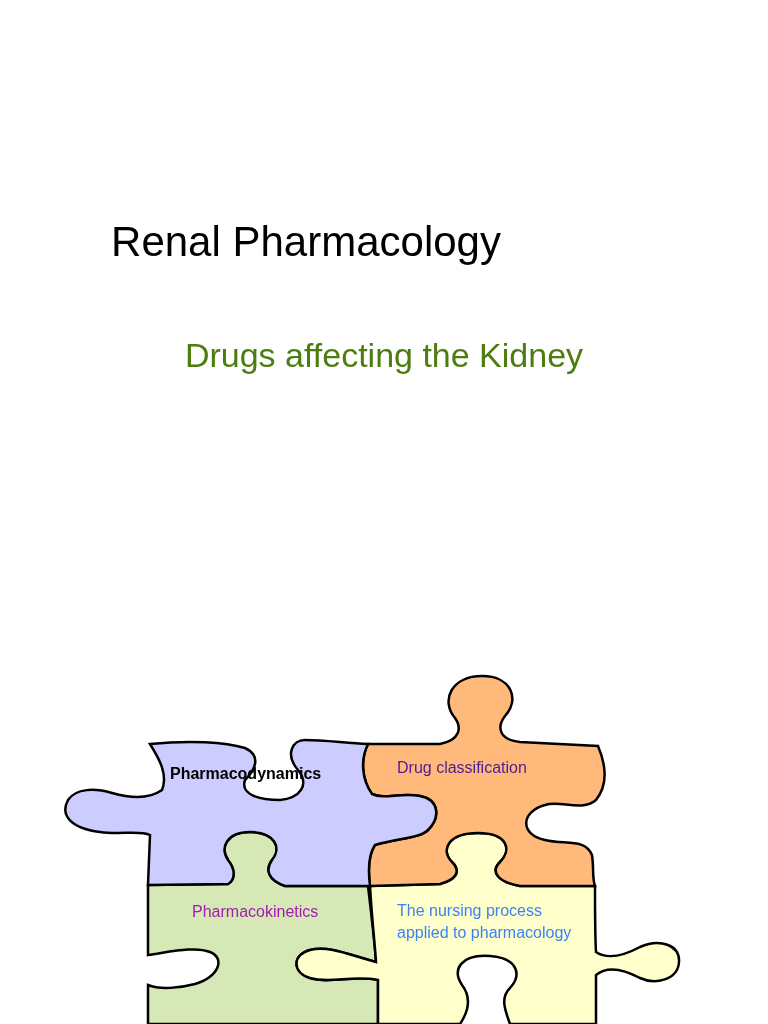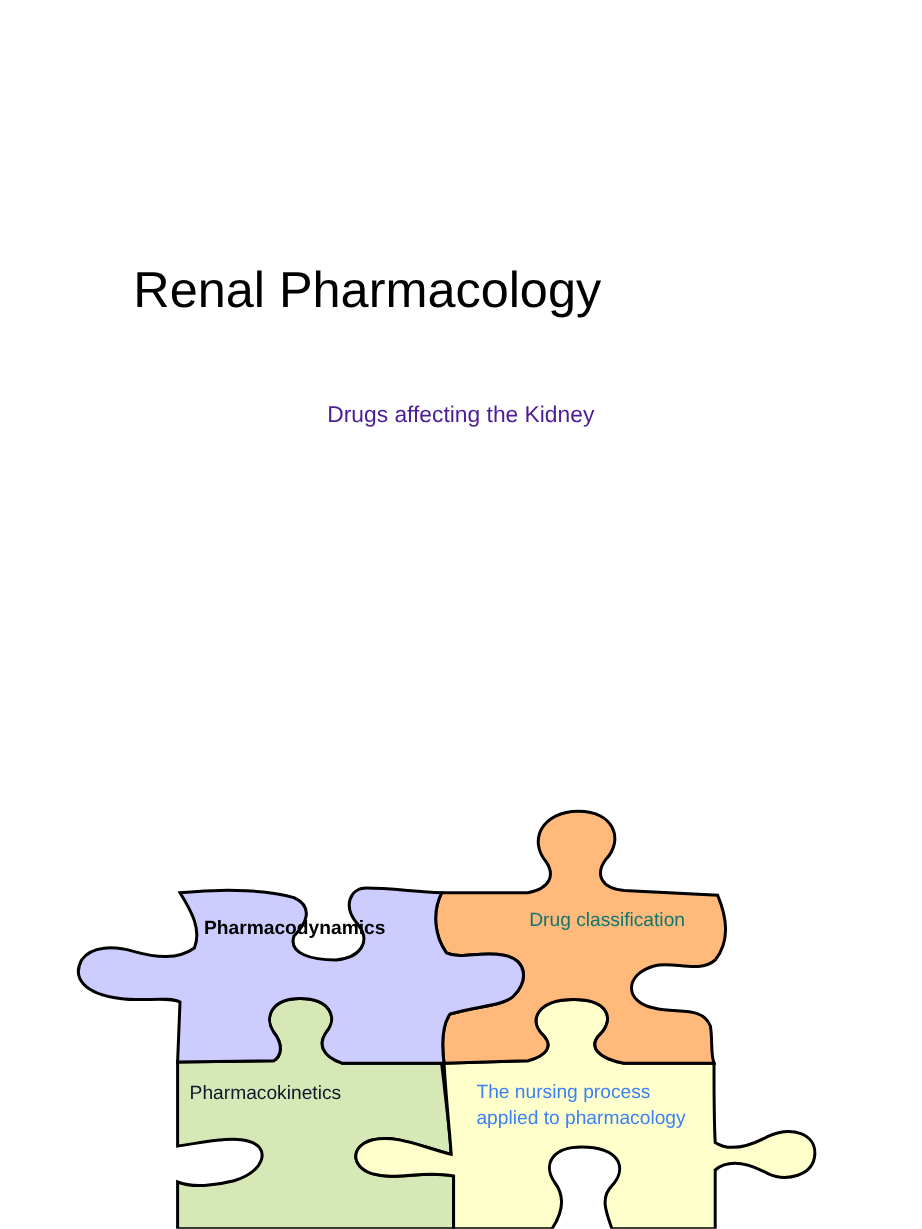--- a/index.html
+++ b/index.html
@@ -1,23 +1,23 @@
 <!DOCTYPE html>
 <html><head>
 <meta charset="utf-8">
 <style>
   html, body { margin:0; padding:0; }
   body { width:768px; height:1024px; background:#ffffff; position:relative; overflow:hidden; font-family:"Liberation Sans", sans-serif; }
   .title { position:absolute; left:0; width:612px; top:218px; text-align:center; font-size:42px; color:#000; }
-  .subtitle { position:absolute; left:0; width:768px; top:336px; text-align:center; font-size:19px; color:#4c1d95; }
+  .subtitle { position:absolute; left:0; width:768px; top:336px; text-align:center; font-size:34px; color:#4d7c0f; }
   svg.puzzle { position:absolute; left:0; top:0; }
   .lbl { position:absolute; font-size:16px; line-height:22px; }
   .lbl-pd { left:170px; top:763px; width:170px; font-weight:bold; color:#000; word-break:break-all; }
-  .lbl-dc { left:397px; top:757px; color:#0f766e;margin-left:44px; }
-  .lbl-pk { left:158px; top:901px; color:#0f172a; }
+  .lbl-dc { left:397px; top:757px; color:#4c1d95; }
+  .lbl-pk { left:192px; top:901px; color:#a21caf; }
   .lbl-np { left:397px; top:900px; width:190px; color:#3b82f6; }
 </style>
 </head>
 <body>
 
 <div class="title">Renal Pharmacology</div>
 <div class="subtitle">Drugs affecting the Kidney</div>
 
 <svg class="puzzle" width="768" height="1024" viewBox="0 0 768 1024">
 

